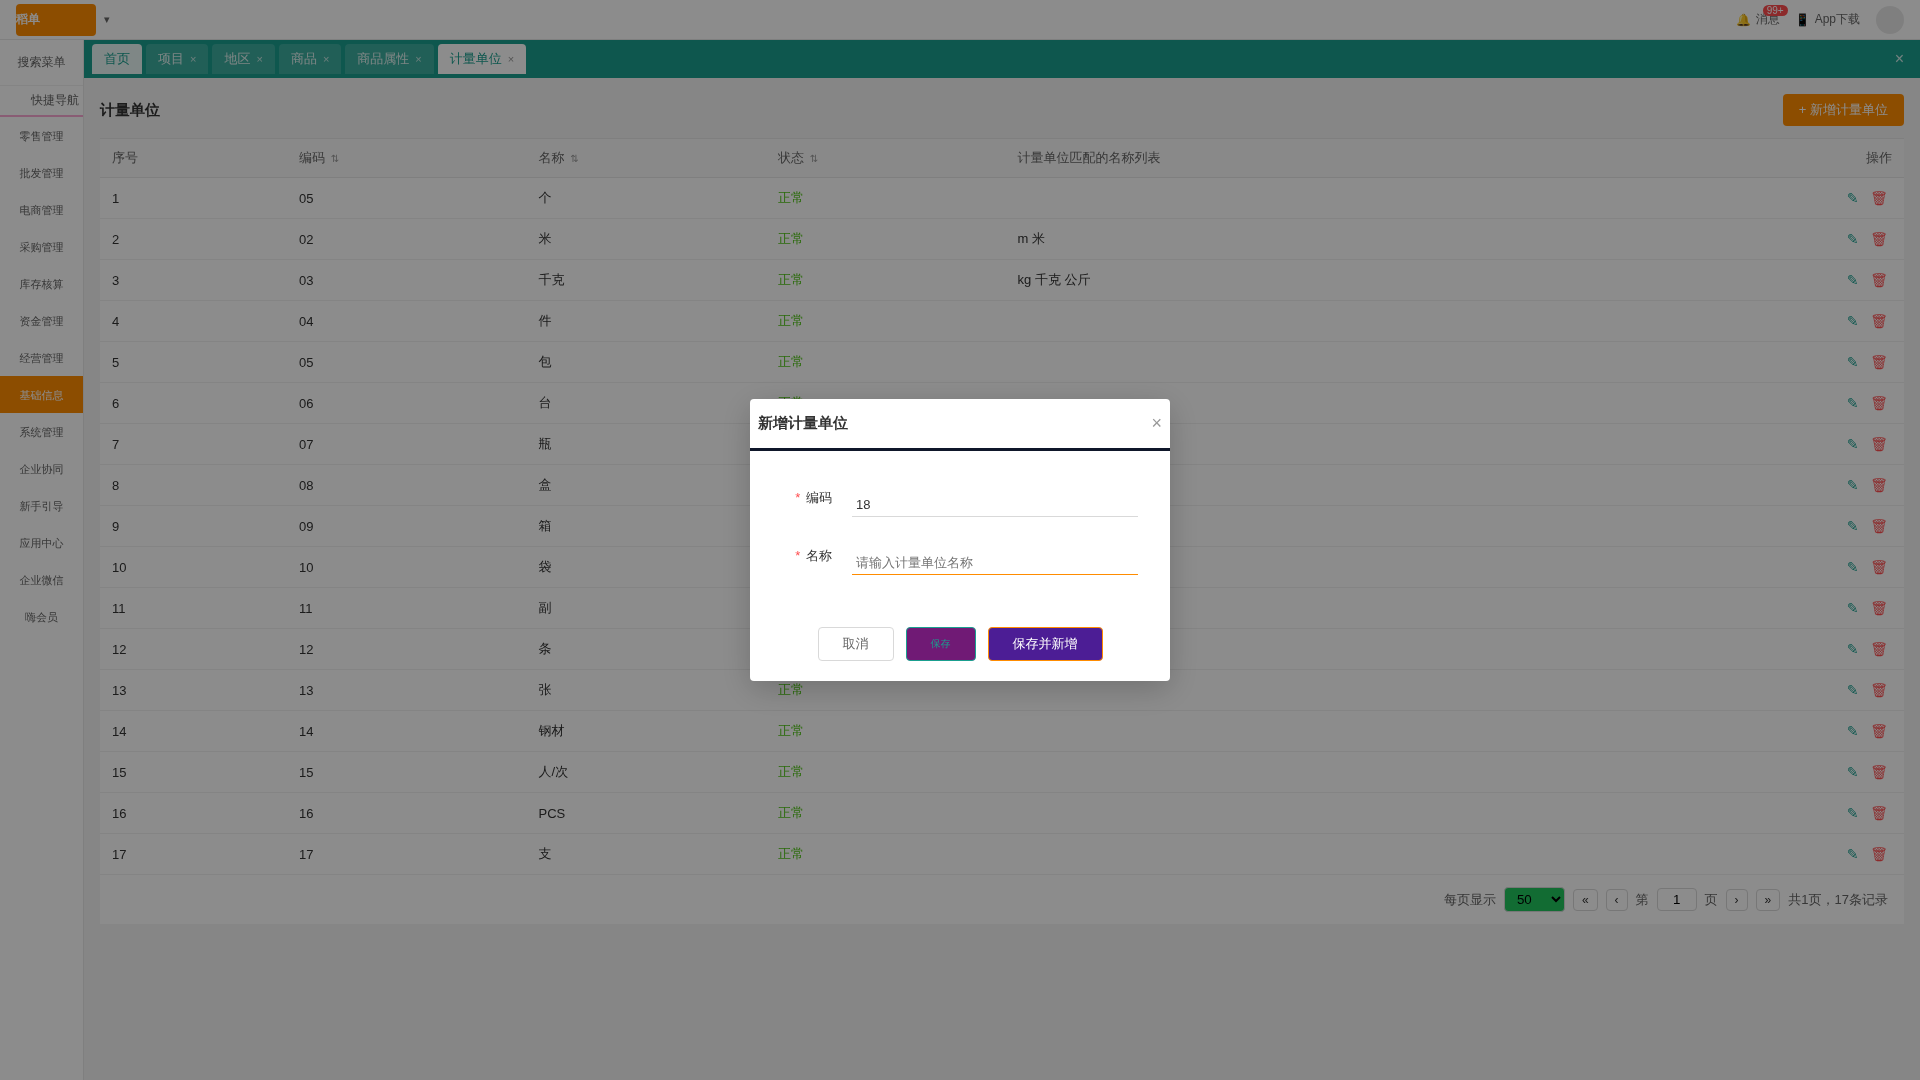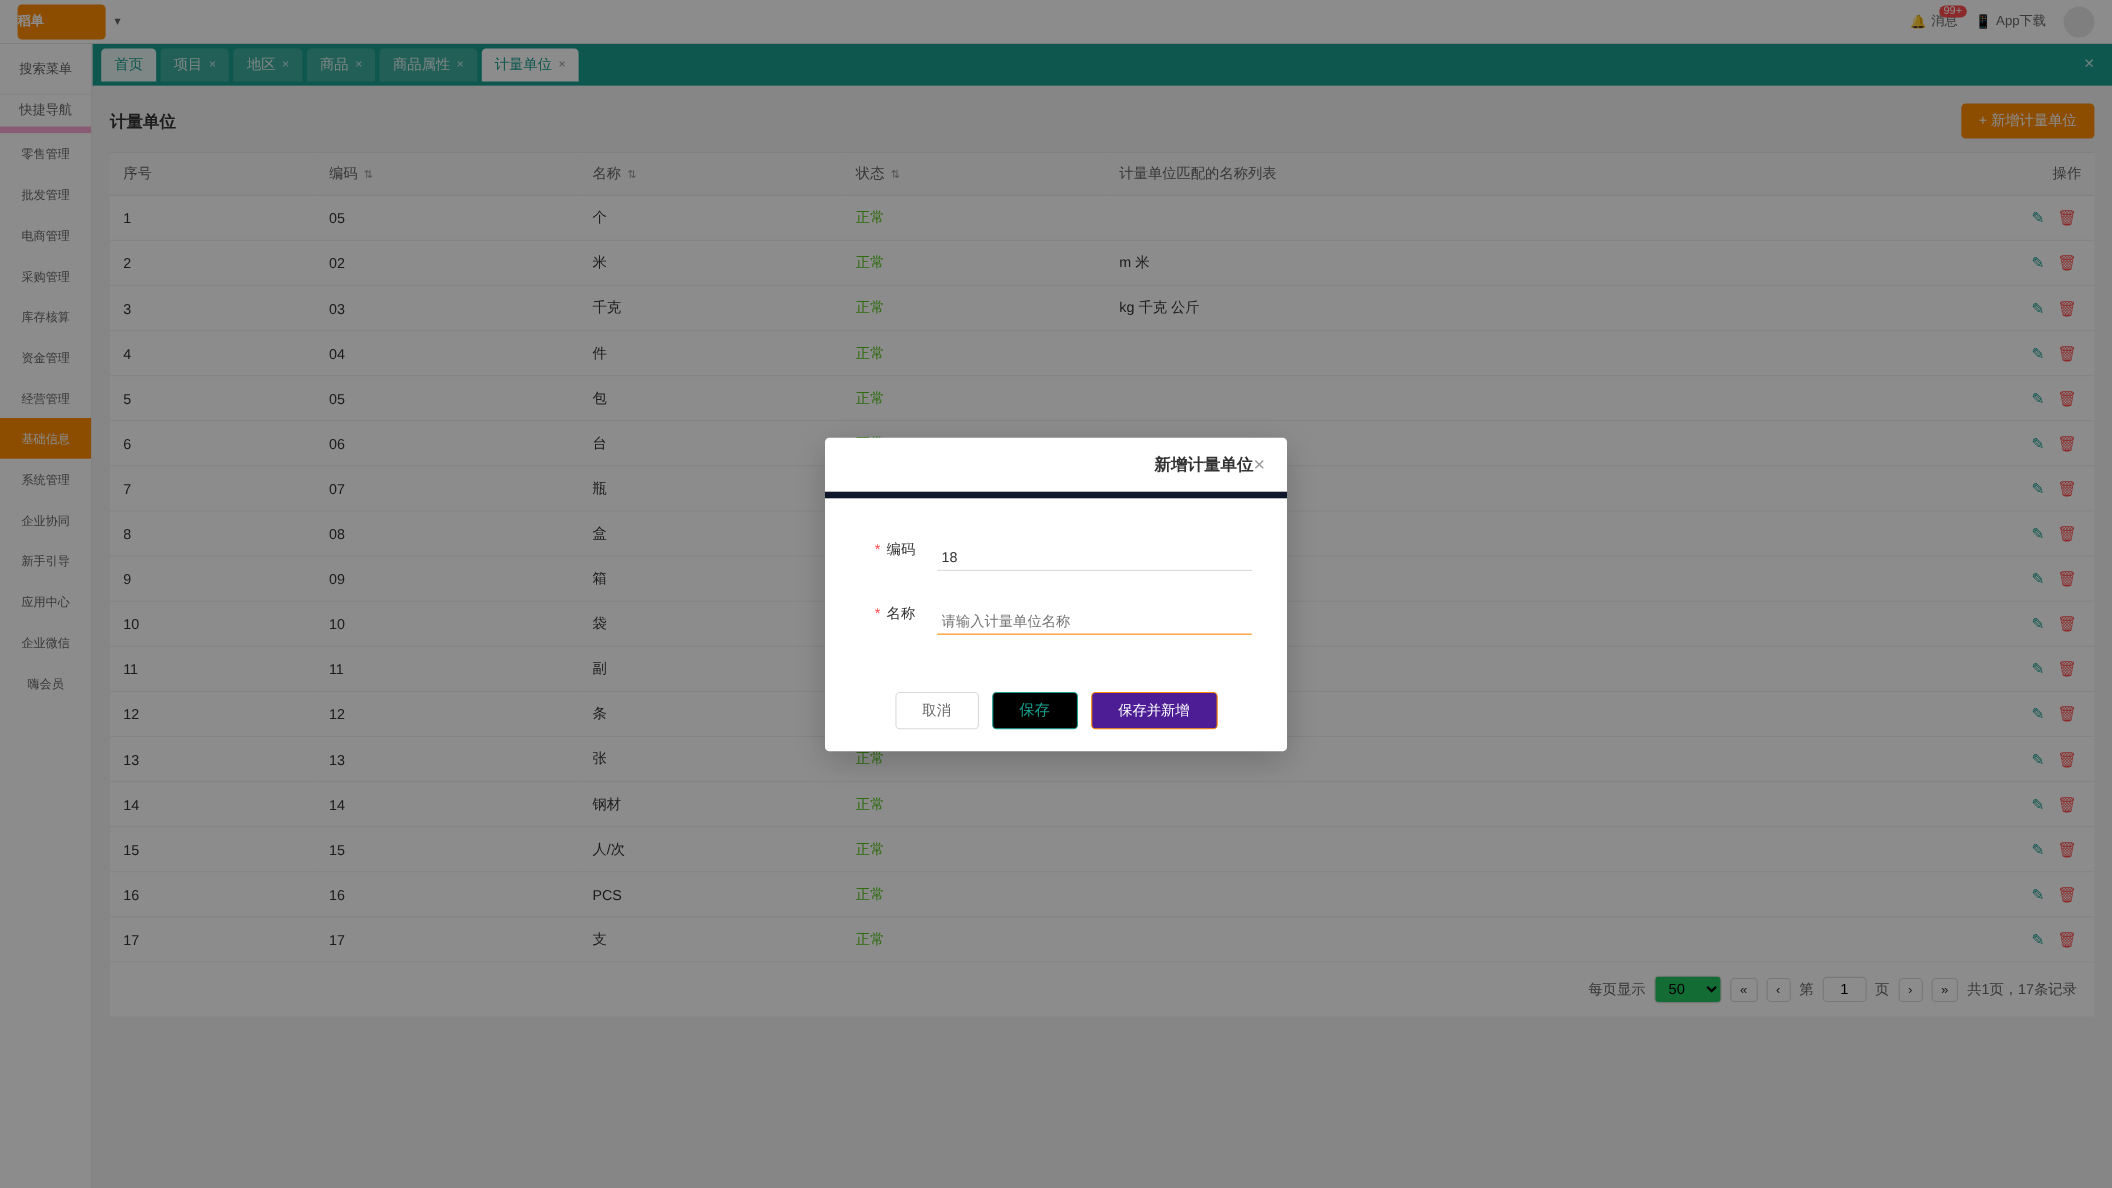--- a/index.html
+++ b/index.html
@@ -93,22 +93,22 @@
       text-align: center;
     }
     .sidebar-nav-btn {
       width: 100%;
       padding: 6px 4px;
       background: none;
       border: none;
       font-size: 12px;
       color: #666;
       cursor: pointer;
-      text-align: center;
-      border-bottom: 6px solid #f9a8d4;
+      text-align: right;
+      border-bottom: 2px solid #f9a8d4;
     }
     .sidebar-item {
       padding: 10px 4px;
       text-align: center;
       font-size: 12px;
       color: #666;
       cursor: pointer;
       position: relative;
     }
     .sidebar-item.active { background: #ff8c00; color: #fff; }
@@ -271,25 +271,25 @@
       align-items: center;
       justify-content: center;
     }
     .modal {
       background: #fff;
       border-radius: 4px;
       width: 420px;
       box-shadow: 0 8px 32px rgba(0,0,0,0.2);
     }
     .modal-header {
-      padding: 14px 20px;
-      border-bottom: 6px solid #0f172a;
-      display: flex;
-      align-items: center;
-      justify-content: flex-end;
+      padding: 14px 8px;
+      border-bottom: 3px solid #0f172a;
+      display: flex;
+      align-items: center;
+      justify-content: space-between;
     }
     .modal-title { font-size: 15px; font-weight: bold; color: #333; }
     .modal-close { cursor: pointer; color: #999; font-size: 18px; background: none; border: none; }
     .modal-body { padding: 28px 32px 20px; }
     .form-row {
       display: flex;
       align-items: center;
       margin-bottom: 20px;
       gap: 20px;
     }
@@ -322,25 +322,25 @@
       border: 1px solid #d9d9d9;
       background: #fff;
       padding: 7px 24px;
       border-radius: 4px;
       cursor: pointer;
       font-size: 13px;
       color: #666;
     }
     .btn-save {
       border: 1px solid #1a9f8f;
-      background: #000000;
+      background: #701a75;
       padding: 7px 24px;
       border-radius: 4px;
       cursor: pointer;
-      font-size: 14px;
+      font-size: 10px;
       color: #1a9f8f;
     }
     .btn-save-new {
       background: #4c1d95;
       border: 1px solid #ff8c00;
       color: #fff;
       padding: 7px 24px;
       border-radius: 4px;
       cursor: pointer;
       font-size: 13px;

